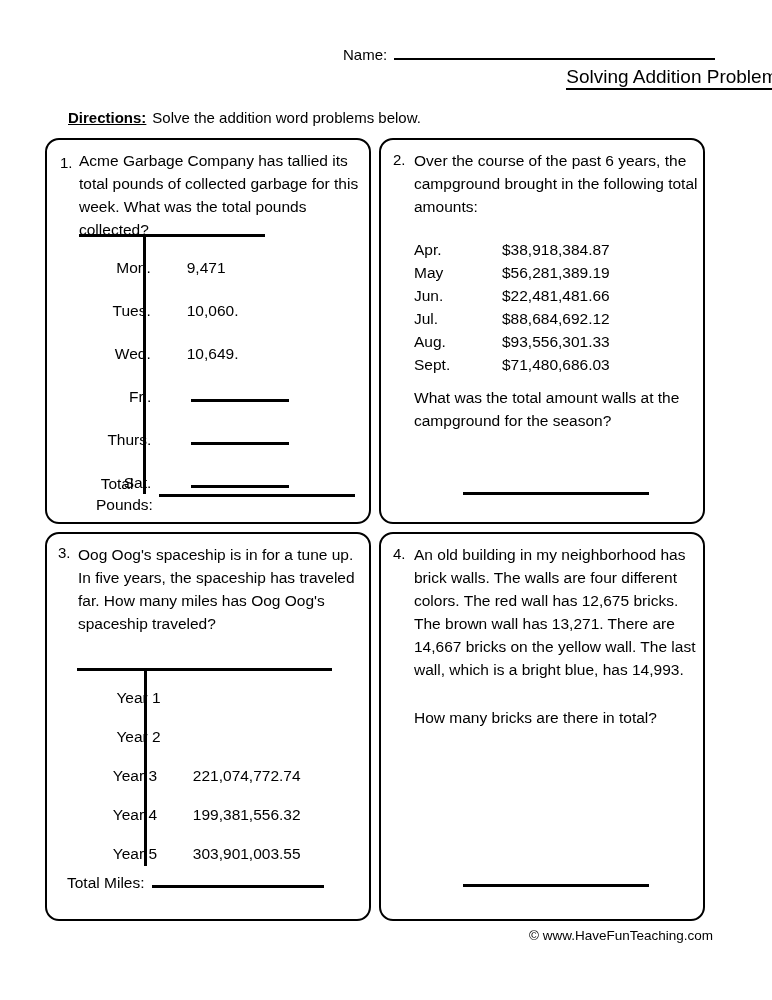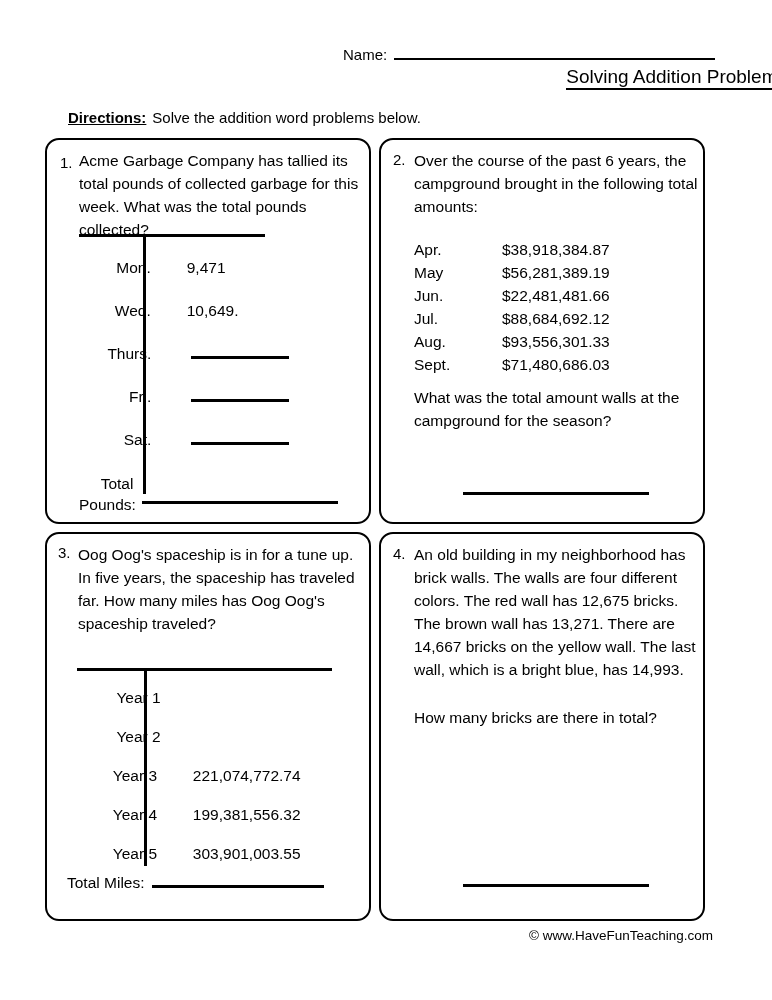--- a/index.html
+++ b/index.html
@@ -155,21 +155,21 @@
   #t1 .tvalue { width: 196px; }
   #t1 .blankline { width: 98px; margin-left: 26px; }
 
   .total-wrap {
     position: absolute;
     font-size: 15.5px;
     line-height: 21px;
   }
   #p1-total { left: 32px; top: 333px; width: 290px; }
   #p1-total .tot-label { text-align: center; width: 76px; }
-  #p1-total .tot-row { display: flex; align-items: center; }
+  #p1-total .tot-row { display: flex; align-items: flex-start; margin-left: 17px; }
   #p1-total .tot-blank {
     border-bottom: 3px solid #000;
     width: 196px;
     margin-left: 6px;
     margin-bottom: 4px;
     height: 0;
   }
 
   
   #t3 { left: 30px; top: 134px; width: 290px; }
@@ -276,29 +276,33 @@
 
   <div class="ttable" id="t1">
     <div class="trule"></div>
     <div class="tdiv"></div>
 
     <div class="trow">
       <div class="tlabel">Mon.</div>
       <div class="tvalue">9,471</div>
     </div>
     <div class="trow">
+      <div class="tlabel">Tues.</div>
+      <div class="tvalue">10,060.</div>
+    </div>
+    <div class="trow">
       <div class="tlabel">Wed.</div>
       <div class="tvalue">10,649.</div>
     </div>
     <div class="trow">
+      <div class="tlabel">Fri.</div>
+      <div class="tvalue blankcell"><span class="blankline"></span></div>
+    </div>
+    <div class="trow">
       <div class="tlabel">Thurs.</div>
-      <div class="tvalue blankcell"><span class="blankline"></span></div>
-    </div>
-    <div class="trow">
-      <div class="tlabel">Fri.</div>
       <div class="tvalue blankcell"><span class="blankline"></span></div>
     </div>
     <div class="trow">
       <div class="tlabel">Sat.</div>
       <div class="tvalue blankcell"><span class="blankline"></span></div>
     </div>
   </div>
 
   <div class="total-wrap" id="p1-total">
     <div class="tot-label">Total</div>

